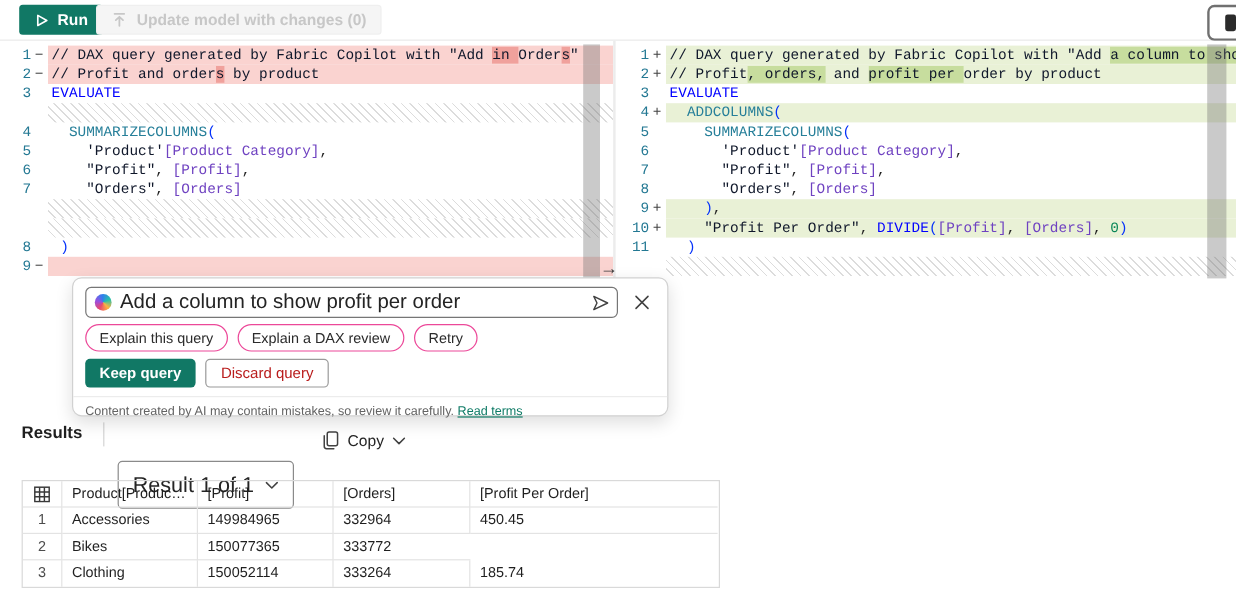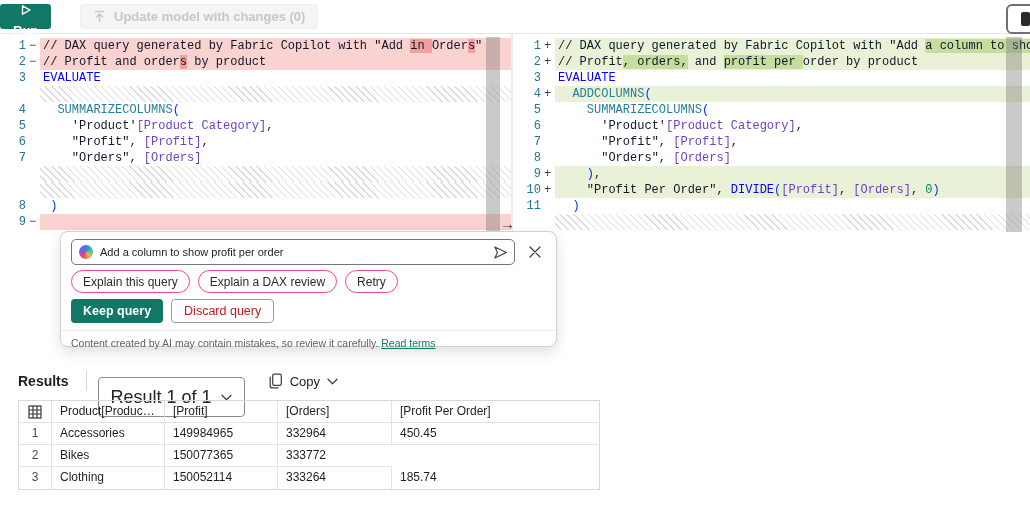--- a/index.html
+++ b/index.html
@@ -2,23 +2,23 @@
 <html><head>
 <meta charset="utf-8">
 <style>
   html,body{margin:0;padding:0;background:#fff;}
   .screen{position:relative;width:1030px;height:509px;overflow:hidden;background:#fff;
           font-family:"Liberation Sans",sans-serif;color:#1f1f1f;}
 
   
   .toolbar{position:absolute;left:0;top:0;width:1030px;height:33px;background:#fff;
            border-bottom:1px solid #e6e6e6;}
-  .btn-run{position:absolute;left:0;top:4px;height:25px;padding:0 13px;display:flex;align-items:center;gap:7px;
+  .btn-run{position:absolute;left:16px;top:4px;height:25px;padding:0 13px;display:flex;align-items:center;gap:7px;
            background:#117865;color:#fff;border:none;border-radius:3px;font-family:"Liberation Sans",sans-serif;
-           font-size:13px;font-weight:700;cursor:pointer;flex-direction:column;}
+           font-size:13px;font-weight:700;cursor:pointer;}
   .btn-update{position:absolute;left:80px;top:4px;height:25px;padding:0 12px;display:flex;align-items:center;gap:8px;
            background:#f5f5f5;color:#c7c7c7;border:1px solid #efefef;border-radius:3px;
            font-family:"Liberation Sans",sans-serif;font-size:13px;font-weight:700;}
   .btn-partial{position:absolute;left:1006px;top:4px;width:40px;height:26px;border:2px solid #707070;
            border-radius:6px;background:#fff;display:flex;align-items:center;}
   .btn-partial .glyph{width:9px;height:14px;background:#2b2b2b;border-radius:2px;margin-left:13px;}
 
   
   .editor{position:absolute;left:0;top:34px;width:1030px;height:200px;overflow:hidden;background:#fff;}
   .pane{position:absolute;top:0;bottom:0;overflow:hidden;padding-top:4px;box-sizing:border-box;}
@@ -43,41 +43,41 @@
   .vscroll.rgt{right:8px;width:16px;}
   .diff-arrow{position:absolute;left:500px;top:182px;font-size:15px;color:#3a3a3a;line-height:16px;cursor:pointer;z-index:4;}
 
   
   .popup{position:absolute;left:60px;top:231px;width:497px;height:116px;background:#fff;border:1px solid #d1d1d1;
          border-radius:8px;box-shadow:0 5px 14px rgba(0,0,0,0.13);z-index:10;box-sizing:border-box;
          padding:7px 10px 0 10px;}
   .prow1{display:flex;align-items:center;height:26px;margin-bottom:5px;}
   .inputwrap{position:relative;flex:1;height:26px;}
   .cop-input{width:100%;height:26px;box-sizing:border-box;border:1px solid #767676;border-radius:5px;
-         padding:0 28px 0 28px;font-family:"Liberation Sans",sans-serif;font-size:11px;color:#242424;outline:none;}
+         padding:0 28px 0 28px;font-family:"Liberation Sans",sans-serif;font-size:17px;color:#242424;outline:none;}
   .cop-logo{position:absolute;left:8px;top:6px;width:14px;height:14px;border-radius:50%;
          background:conic-gradient(from 210deg,#e8486f,#9a4fe0,#2f80ed,#27c1a7,#ffb340,#e8486f);}
   .send-btn{position:absolute;right:4px;top:3px;width:22px;height:20px;border:none;background:transparent;
          display:flex;align-items:center;justify-content:center;cursor:pointer;padding:0;}
   .close-btn{width:22px;height:22px;margin-left:9px;border:none;background:transparent;display:flex;
          align-items:center;justify-content:center;cursor:pointer;padding:0;}
   .prow2{display:flex;gap:8px;height:23px;margin-bottom:6px;}
   .pill{height:23px;padding:0 11px;border:1px solid #ec4899;border-radius:12px;background:#fff;color:#2b2b2b;
          font-family:"Liberation Sans",sans-serif;font-size:12px;cursor:pointer;display:flex;align-items:center;}
   .prow3{display:flex;gap:8px;height:24px;margin-bottom:7px;}
   .btn-keep{height:24px;padding:0 12px;background:#117865;color:#fff;border:none;border-radius:4px;
          font-family:"Liberation Sans",sans-serif;font-size:12.5px;font-weight:600;cursor:pointer;}
   .btn-discard{height:24px;padding:0 12px;background:#fff;color:#b91c1c;border:1px solid #9a9a9a;border-radius:4px;
          font-family:"Liberation Sans",sans-serif;font-size:12.5px;cursor:pointer;}
   .pdivider{height:1px;background:#ececec;margin:0 -10px;}
   .prow4{padding:6px 0 0 0;font-size:10.5px;color:#636363;}
   .readterms{color:#0f7b66;text-decoration:underline;cursor:pointer;}
 
   
-  .results-bar{position:absolute;left:18px;top:365px;height:32px;display:flex;align-items:center;}
+  .results-bar{position:absolute;left:18px;top:352px;height:32px;display:flex;align-items:flex-start;}
   .results-label{font-size:14px;font-weight:700;color:#1f1f1f;margin-right:17px;}
   .vdiv{width:1px;height:20px;background:#d4d4d4;margin-right:11px;}
   .dd-btn{height:40px;padding:0 12px;border:1px solid #8a8a8a;border-radius:4px;background:#fff;display:flex;
          align-items:center;gap:9px;font-family:"Liberation Sans",sans-serif;font-size:18px;color:#242424;cursor:pointer;margin-top:32px;}
   .copy-btn{margin-left:19px;height:30px;border:none;background:transparent;display:flex;align-items:center;gap:7px;
          font-family:"Liberation Sans",sans-serif;font-size:13px;color:#242424;cursor:pointer;padding:0 4px;}
 
   .rtable{position:absolute;left:18px;top:400px;width:582px;border:1px solid #d9d9d9;box-sizing:border-box;
          font-size:12px;}
   .trow{display:grid;grid-template-columns:33px 113px 113px 114px 206px;height:22px;line-height:21px;}

